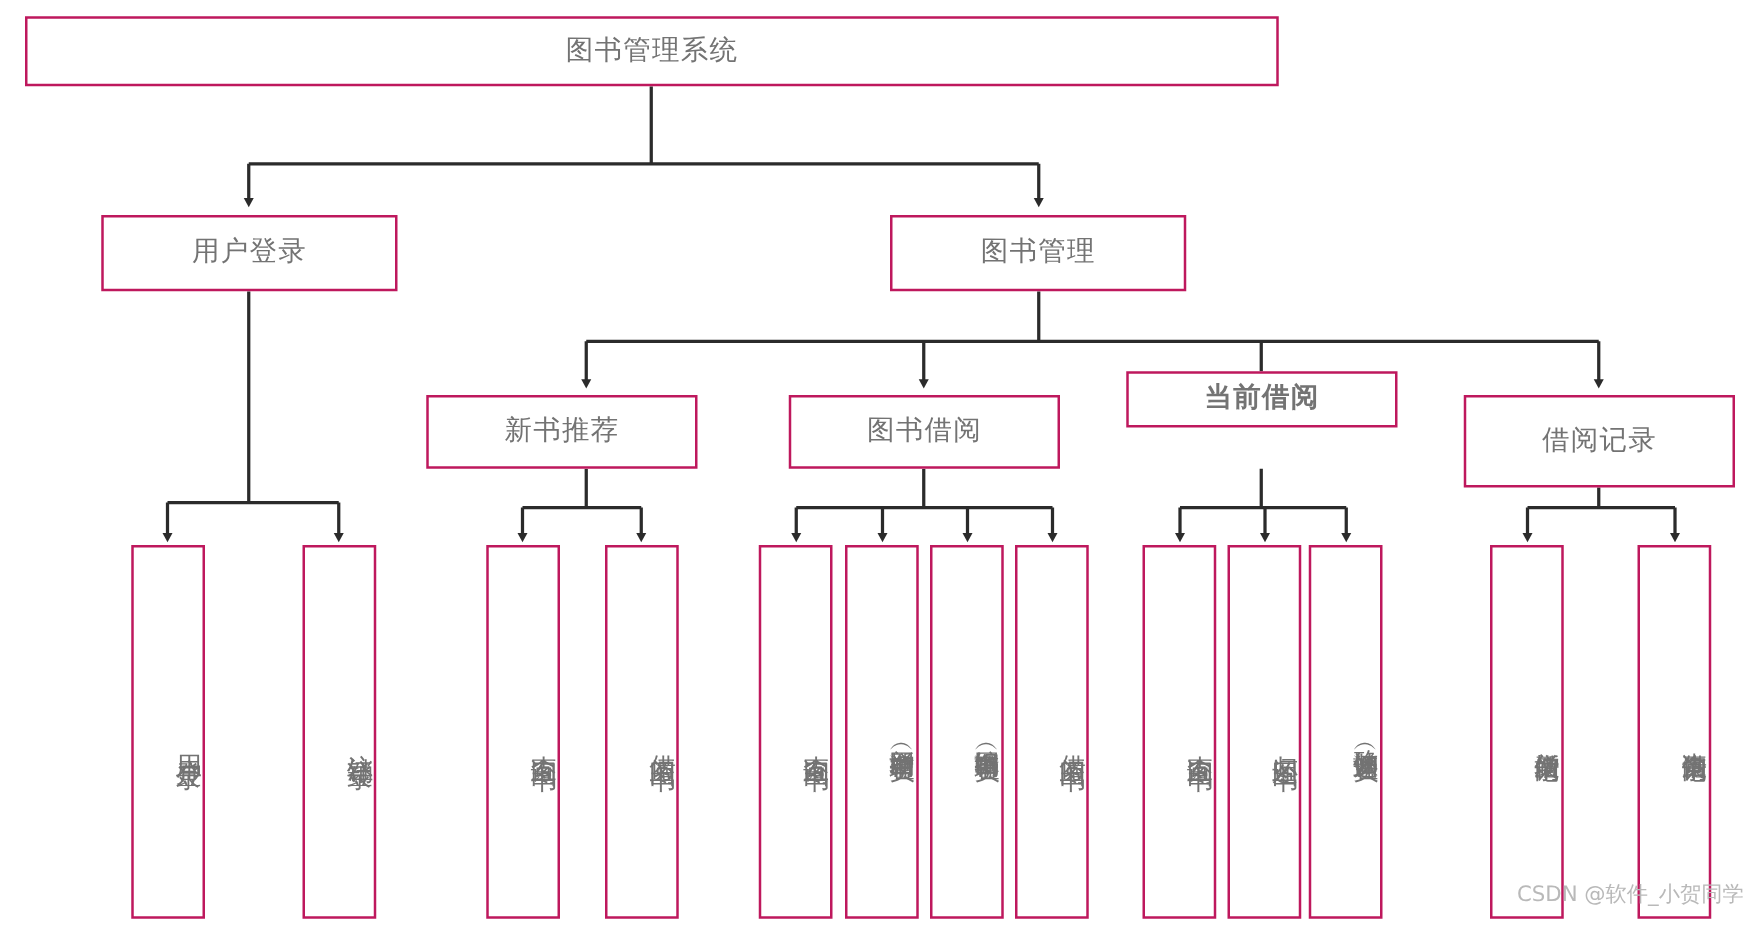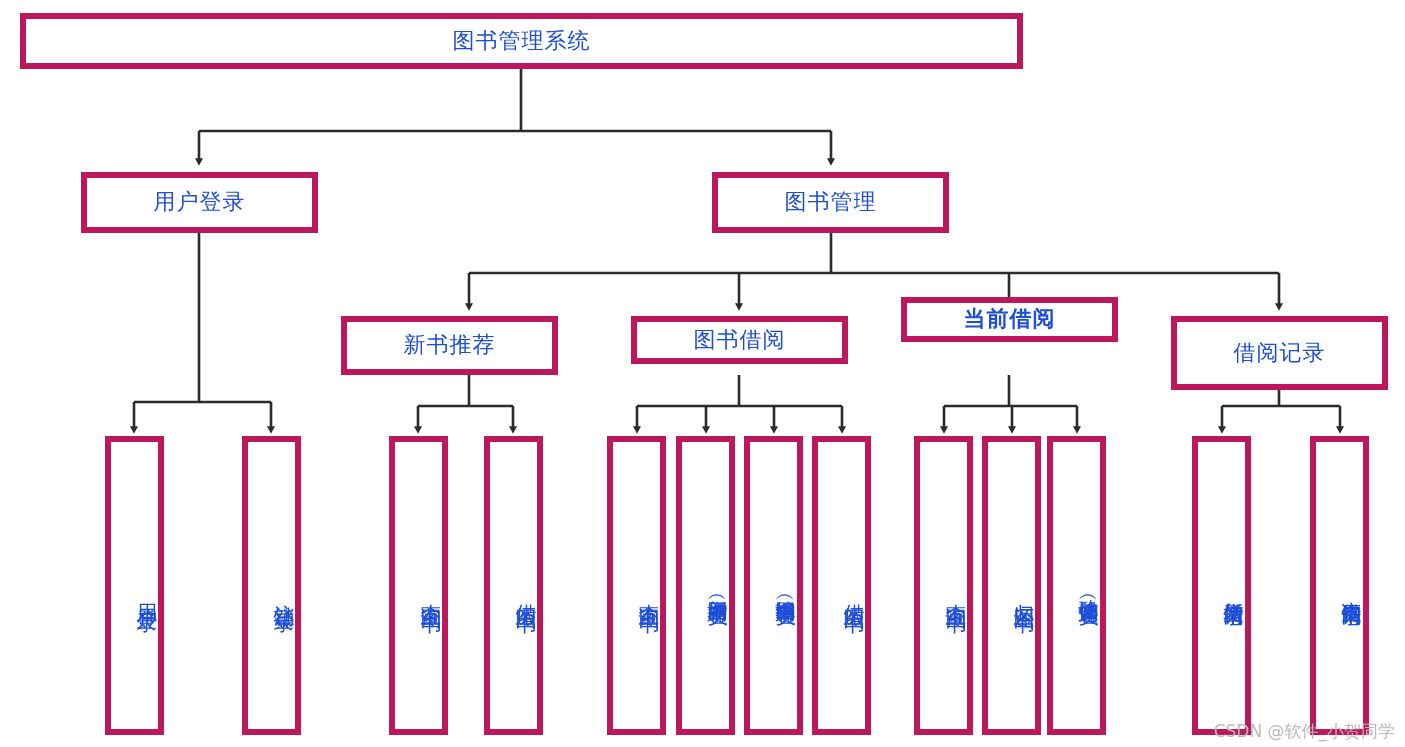--- a/index.html
+++ b/index.html
@@ -22,25 +22,25 @@
     left: 0;
     top: 0;
     width: 1405px;
     height: 747px;
     pointer-events: none;
   }
   .node {
     position: absolute;
     box-sizing: border-box;
     background: #ffffff;
-    border: 6px solid #be185d;
+    border: 2px solid #be185d;
     display: flex;
     align-items: center;
     justify-content: center;
-    color: #1d4ed8;
+    color: #737373;
     z-index: 2;
   }
   .node-h {
     font-size: 22px;
     line-height: 1.1;
     letter-spacing: 1px;
     white-space: nowrap;
   }
   .node-v {
     writing-mode: vertical-rl;
@@ -53,21 +53,21 @@
     padding-top: 14px;
   }
   .node-v.tall-text {
     font-size: 20px;
     letter-spacing: 1px;
     padding-top: 6px;
   }
   #watermark {
     position: absolute;
     right: 10px;
-    bottom: 4px;
+    bottom: 20px;
     font-size: 17px;
     color: #b9b9b9;
     white-space: nowrap;
     z-index: 5;
     font-family: "DejaVu Sans", "Liberation Sans", sans-serif;
   }
 </style>
 </head>
 <body>
 
@@ -122,21 +122,21 @@
       <path d="M1340,406 L1340,430" marker-end="url(#arrow)"></path>
     </g>
   </svg>
 
   <div class="node node-h" style="left:20px; top:13px; width:1003px; height:56px;">图书管理系统</div>
 
   <div class="node node-h" style="left:81px; top:172px; width:237px; height:61px;">用户登录</div>
   <div class="node node-h" style="left:712px; top:172px; width:237px; height:61px;">图书管理</div>
 
   <div class="node node-h" style="left:341px; top:316px; width:217px; height:59px;">新书推荐</div>
-  <div class="node node-h" style="left:631px; top:316px; width:217px; height:48px;">图书借阅</div>
+  <div class="node node-h" style="left:631px; top:316px; width:217px; height:59px;">图书借阅</div>
   <div class="node node-h" style="left:901px; top:297px; width:217px; height:45px;font-weight:bold;">当前借阅</div>
   <div class="node node-h" style="left:1171px; top:316px; width:217px; height:74px;">借阅记录</div>
 
   <div class="node node-v" style="left:105px; top:436px; width:59px; height:299px;">用户登录</div>
   <div class="node node-v" style="left:242px; top:436px; width:59px; height:299px;">注销登录</div>
 
   <div class="node node-v" style="left:389px; top:436px; width:59px; height:299px;">查询图书</div>
   <div class="node node-v" style="left:484px; top:436px; width:59px; height:299px;">借阅图书</div>
 
   <div class="node node-v" style="left:607px; top:436px; width:59px; height:299px;">查询图书</div>

